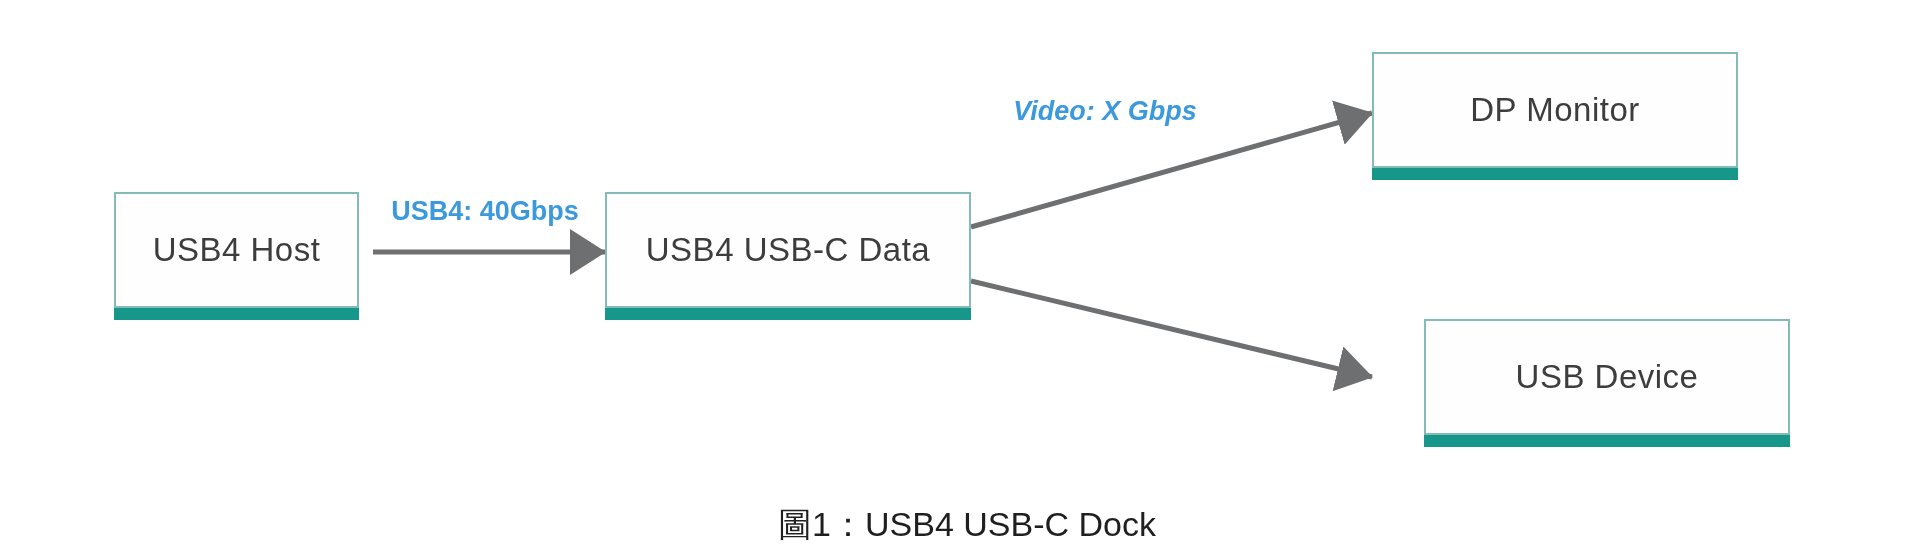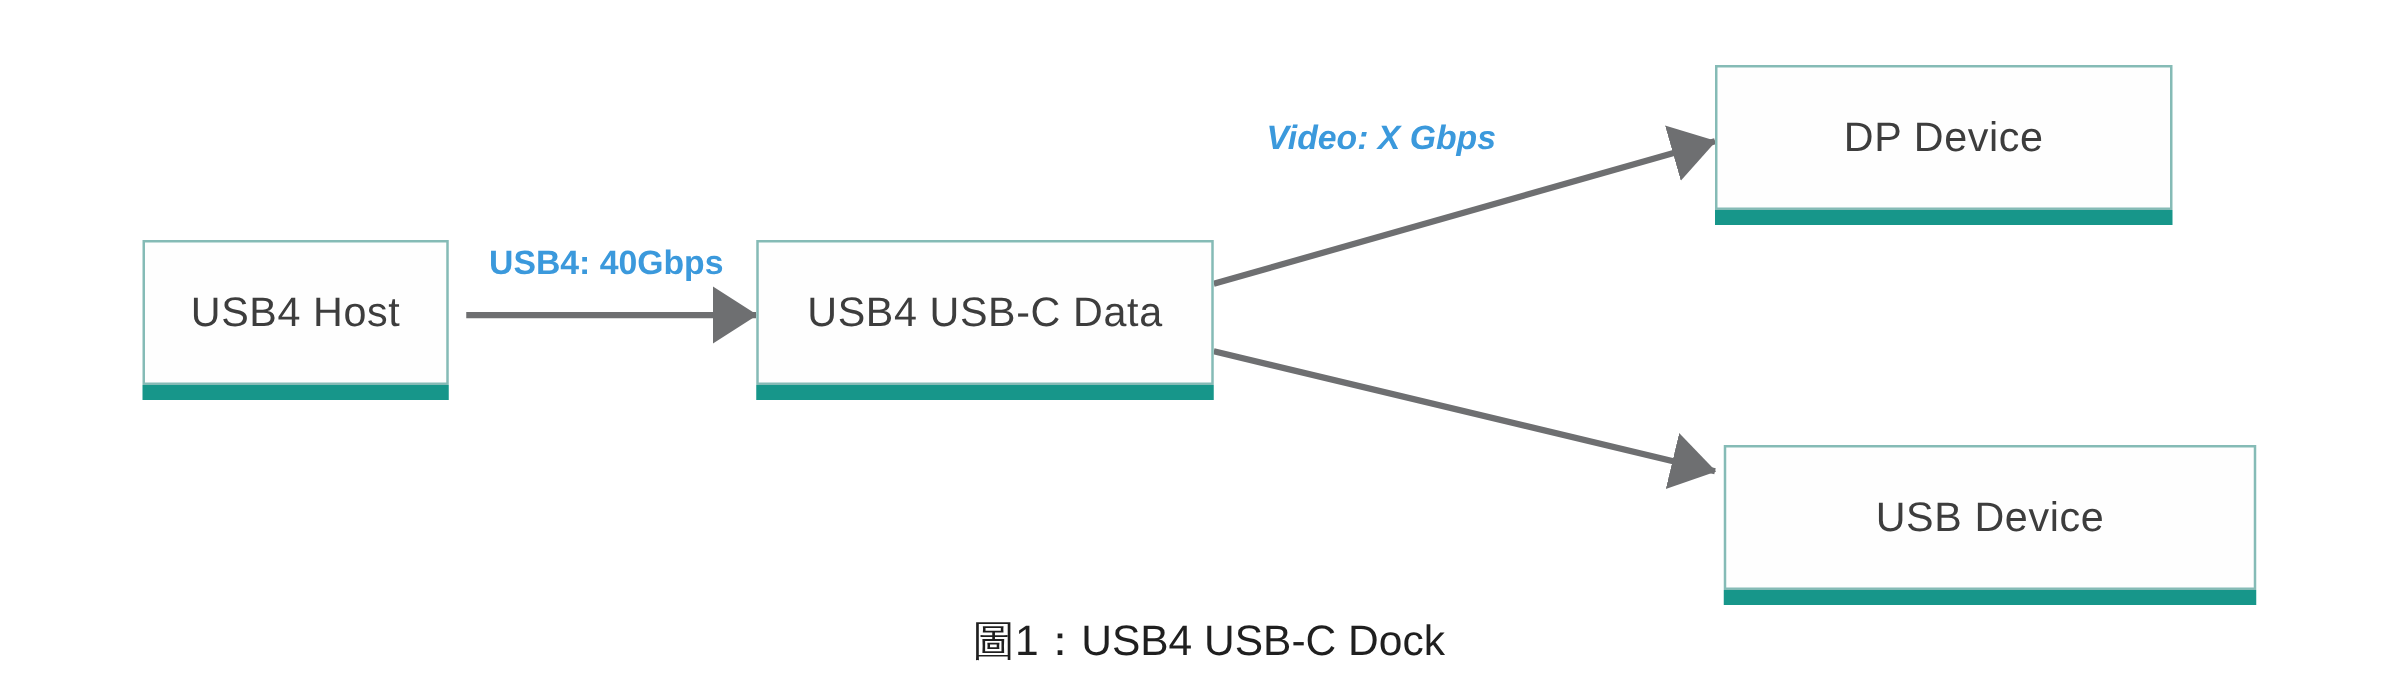--- a/index.html
+++ b/index.html
@@ -58,21 +58,21 @@
     position: absolute;
     transform: translate(-50%, -50%);
     font-size: 27px;
     font-weight: bold;
     color: var(--edge-label, #3b99dc);
     white-space: nowrap;
   }
   .caption {
     position: absolute;
     left: 967px;
-    top: 490px;
+    top: 502px;
     transform: translateX(-50%);
     font-size: 34px;
     color: var(--caption-text, #1f1f1f);
     white-space: nowrap;
   }
 </style>
 </head>
 <body>
 
 <div class="canvas">
@@ -97,26 +97,26 @@
 
   <div class="node" style="left:605px; top:192px; width:366px;">
     <div class="node-body">
       <span class="node-label">USB4 USB-C Data</span>
     </div>
     <div class="node-underline"></div>
   </div>
 
   <div class="node" style="left:1372px; top:52px; width:366px;">
     <div class="node-body">
-      <span class="node-label">DP Device</span>
+      <span class="node-label">DP Monitor</span>
     </div>
     <div class="node-underline"></div>
   </div>
 
-  <div class="node" style="left:1379px; top:319px; width:426px;margin-top:37px;">
+  <div class="node" style="left:1424px; top:319px; width:366px;">
     <div class="node-body">
       <span class="node-label">USB Device</span>
     </div>
     <div class="node-underline"></div>
   </div>
 
   <div class="edge-label" style="left:485px; top:211px;">USB4: 40Gbps</div>
 
   <div class="edge-label" style="left:1105px; top:111px;font-style:italic;">Video: X Gbps</div>
 

